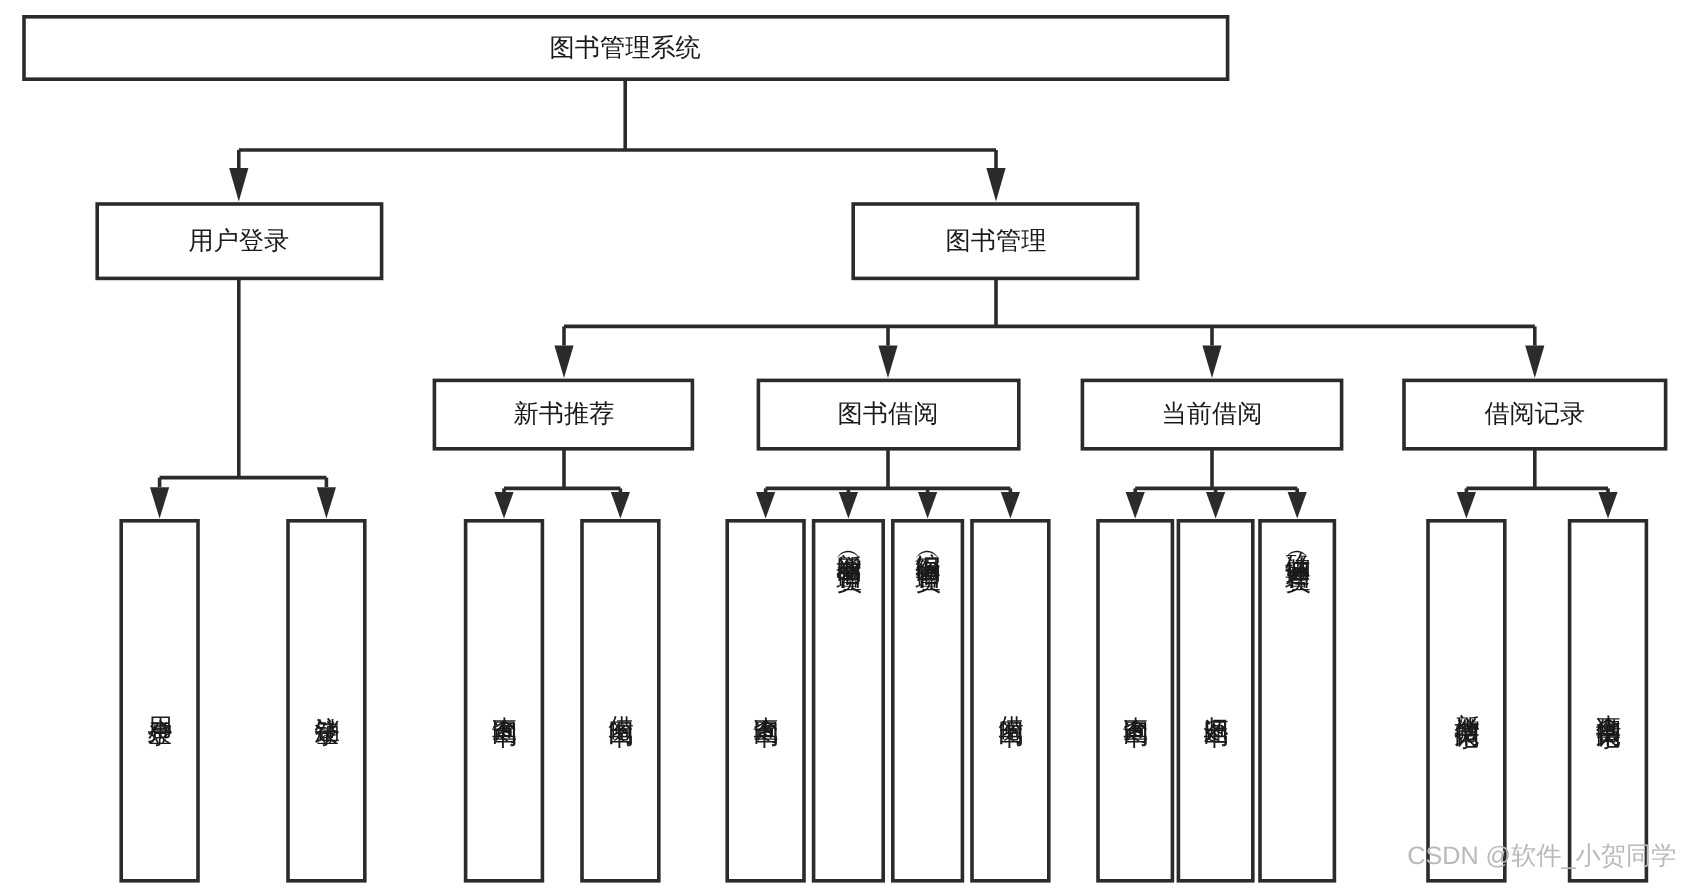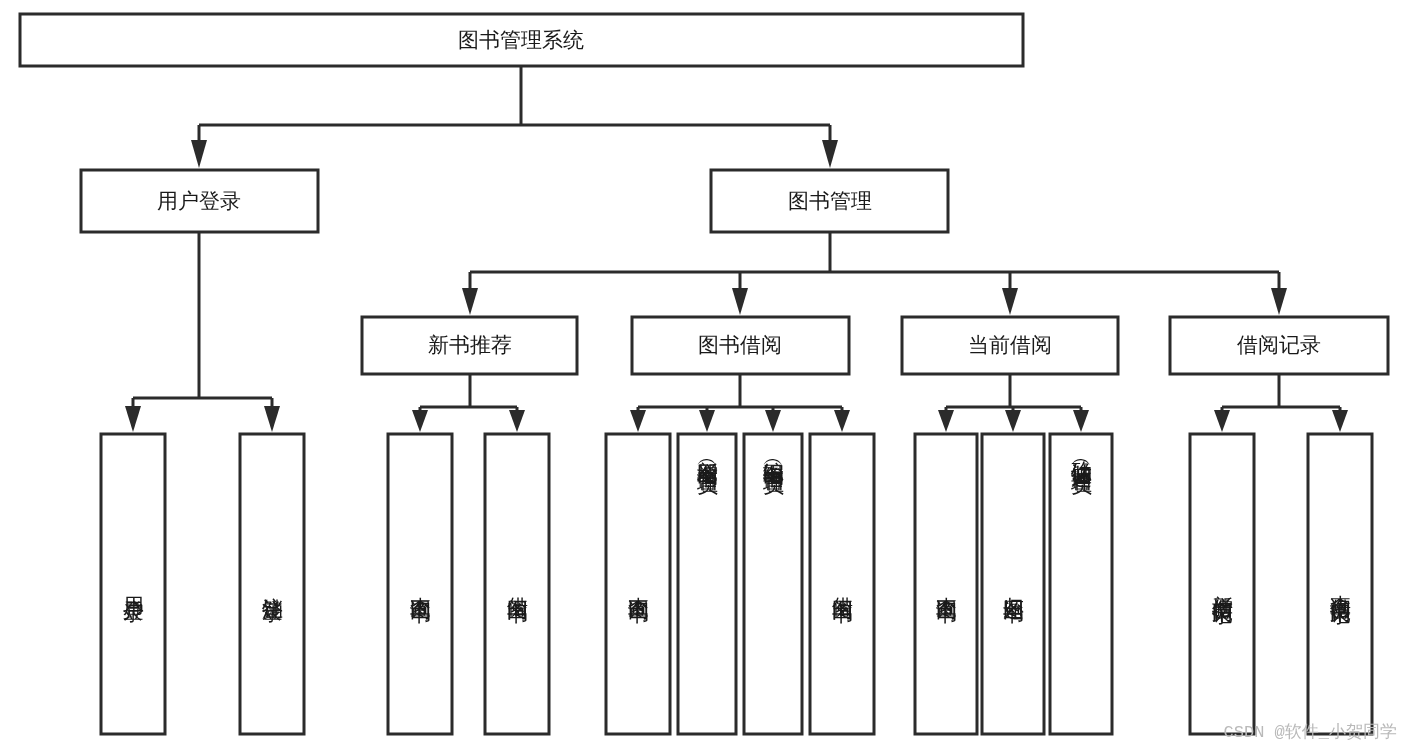--- a/index.html
+++ b/index.html
@@ -42,23 +42,23 @@
     font-family:"DejaVu Sans","Liberation Sans",sans-serif;
     font-size:21px;
     color:#1a1a1a;
     letter-spacing:2px;
     line-height:1;
     white-space:nowrap;
   }
   .watermark{
     position:absolute;
     right:8px;
-    bottom:4px;
-    font-family:Liberation Mono, monospace;
-    font-size:17px;
+    bottom:20px;
+    font-family:Liberation Sans, sans-serif;
+    font-size:21px;
     color:#b9b9b9;
     white-space:nowrap;
     pointer-events:none;
   }
 </style>
 </head>
 <body>
 
 <svg id="diagram" viewBox="0 0 1405 747">
 

